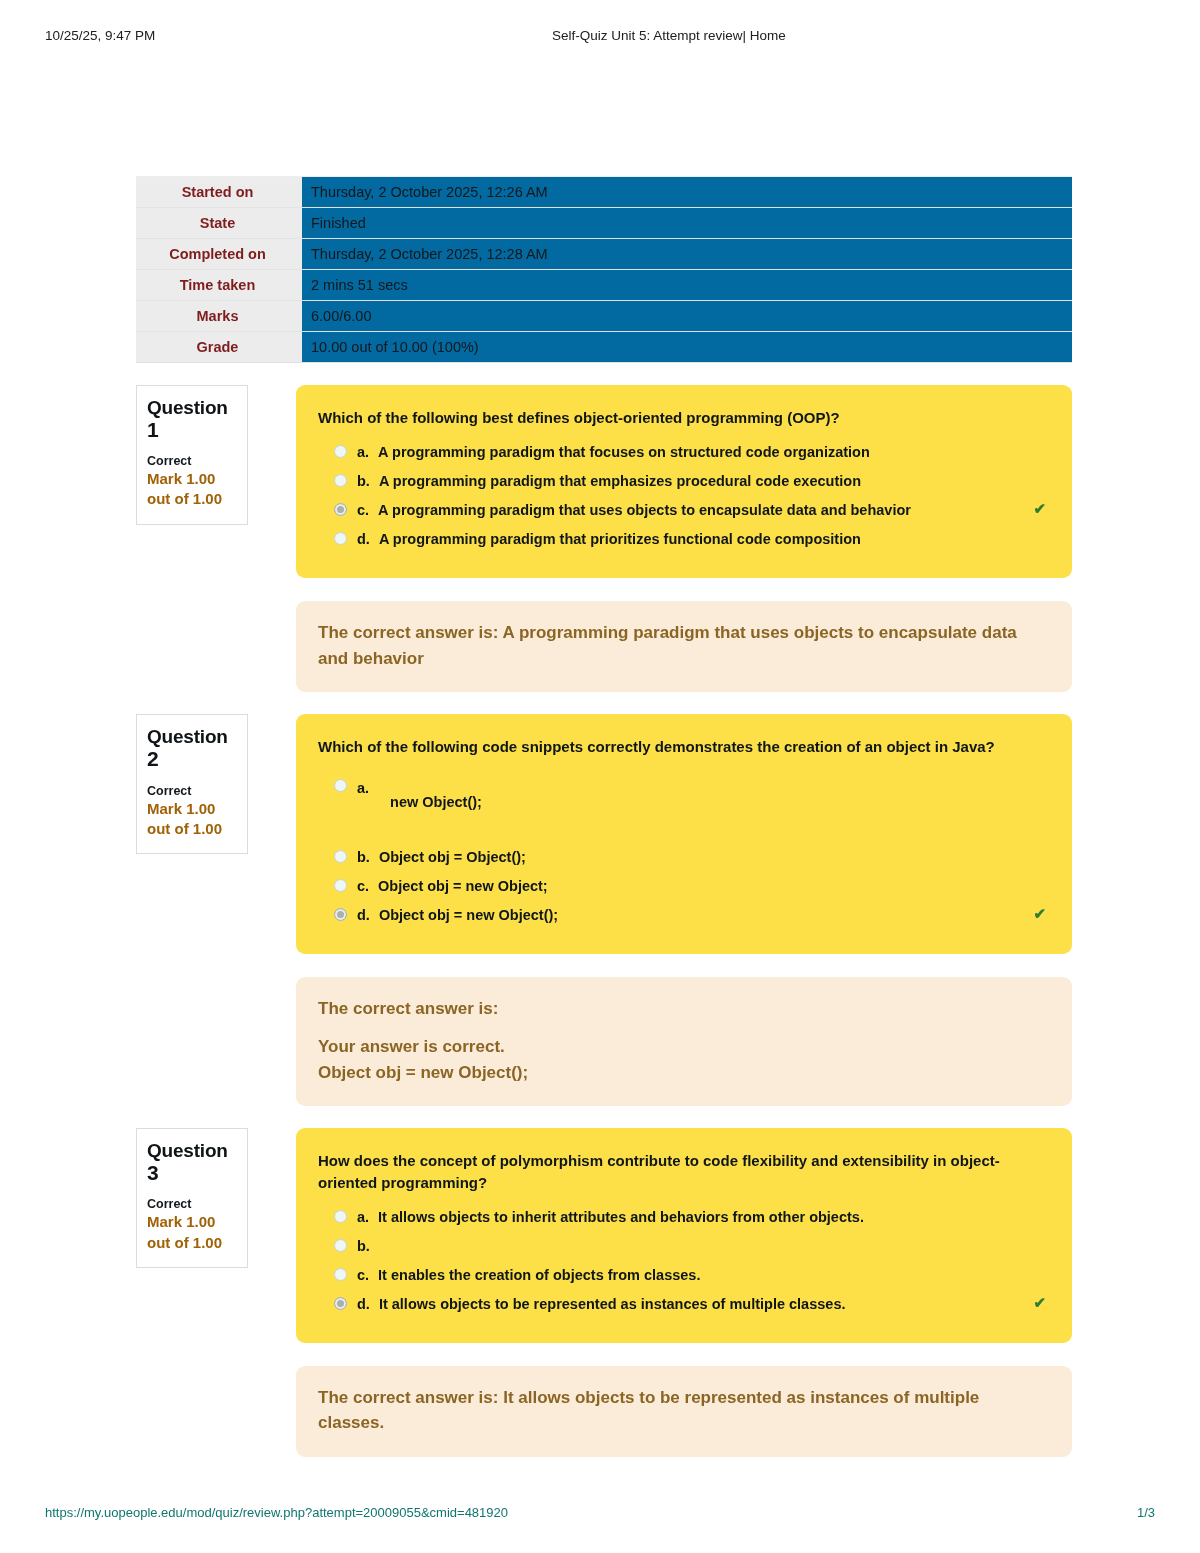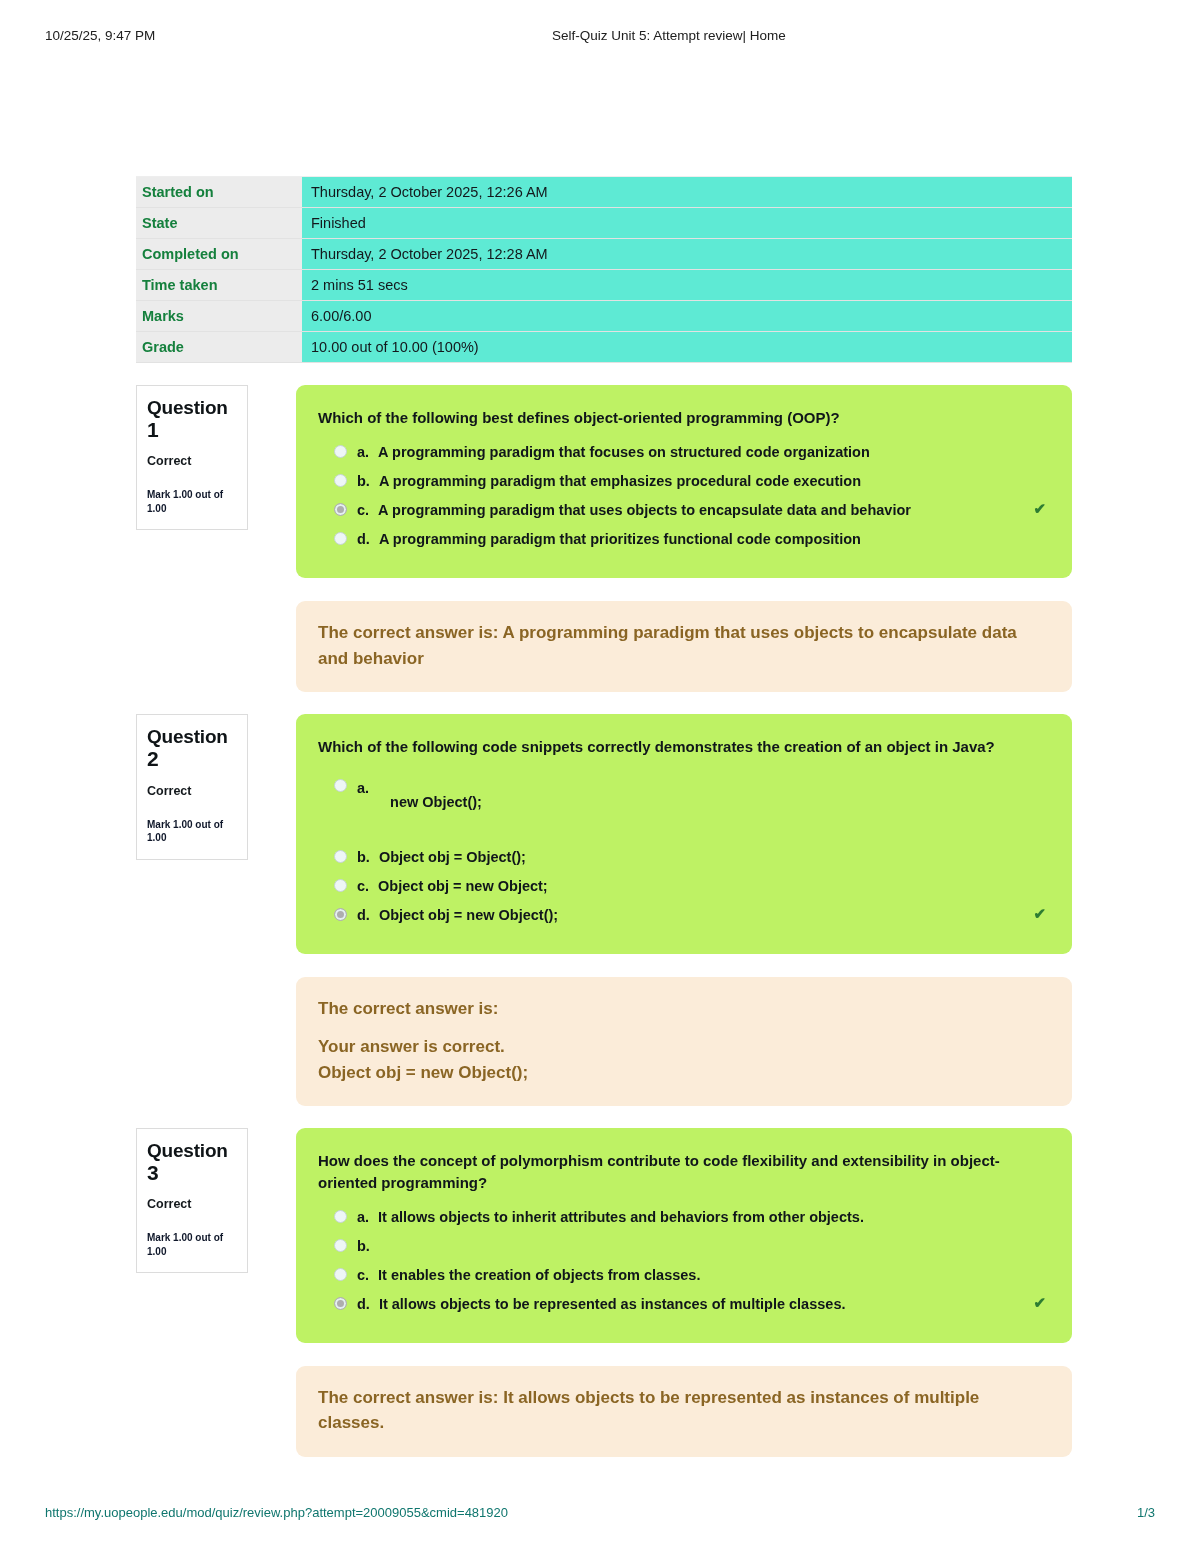--- a/index.html
+++ b/index.html
@@ -48,29 +48,29 @@
     width: 936px;
     border-collapse: collapse;
     table-layout: fixed;
     font-size: 14.5px;
   }
   table.summary tr { border-bottom: 1px solid #e2e2e2; }
   table.summary tr:first-child { border-top: 1px solid #eeeeee; }
   table.summary th {
     width: 166px;
     background: #ececec;
-    text-align: left;
+    text-align: center;
     font-weight: bold;
     padding: 7px 9px 7px 6px;
-    color: #15803d;
+    color: #7f1d1d;
     white-space: nowrap;
     margin-left: 33px;
   }
   table.summary td {
-    background: #5eead4;
+    background: #0369a1;
     text-align: left;
     font-weight: normal;
     padding: 7px 9px;
     color: #13181c;
   }
 
   
   .qblock {
     position: relative;
     margin-top: 22px;
@@ -98,31 +98,31 @@
     font-size: 21px;
     font-weight: bold;
   }
   .qinfo .qstate {
     margin-top: 13px;
     font-size: 12.5px;
     font-weight: bold;
     color: #13181c;
   }
   .qinfo .qmark {
-    margin-top: 20px;
-    font-size: 10px;
+    margin-top: 1px;
+    font-size: 15px;
     font-weight: bold;
     line-height: 1.35;
-    color: #0f172a;
+    color: #a16207;
   }
 
   .qbody { flex: 1 1 auto; min-width: 0; }
 
   .qcard {
-    background: #bef264;
+    background: #fde047;
     border-radius: 9px;
     padding: 22px 26px 24px 22px;
   }
   .qtext {
     font-size: 15px;
     font-weight: bold;
     line-height: 1.42;
     color: #10161a;
     margin: 0 0 10px 0;
   }

